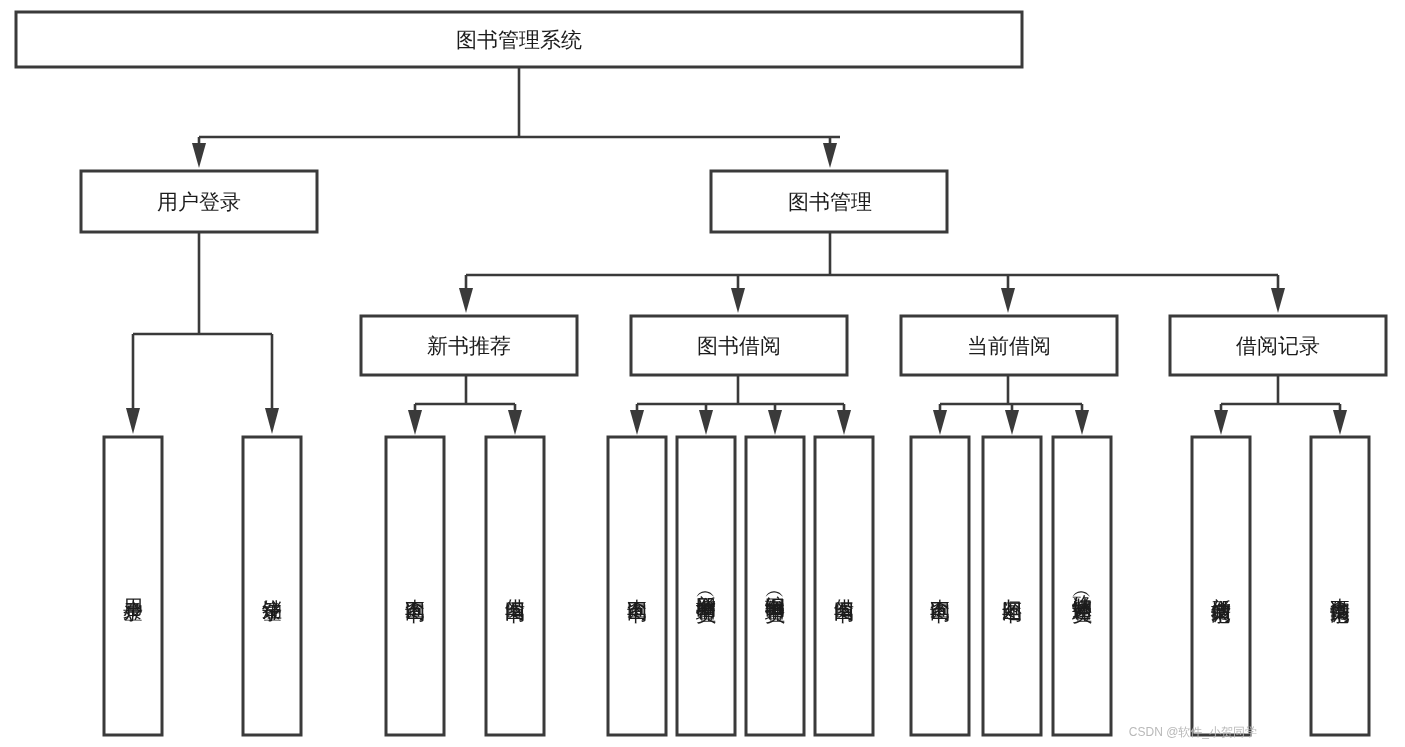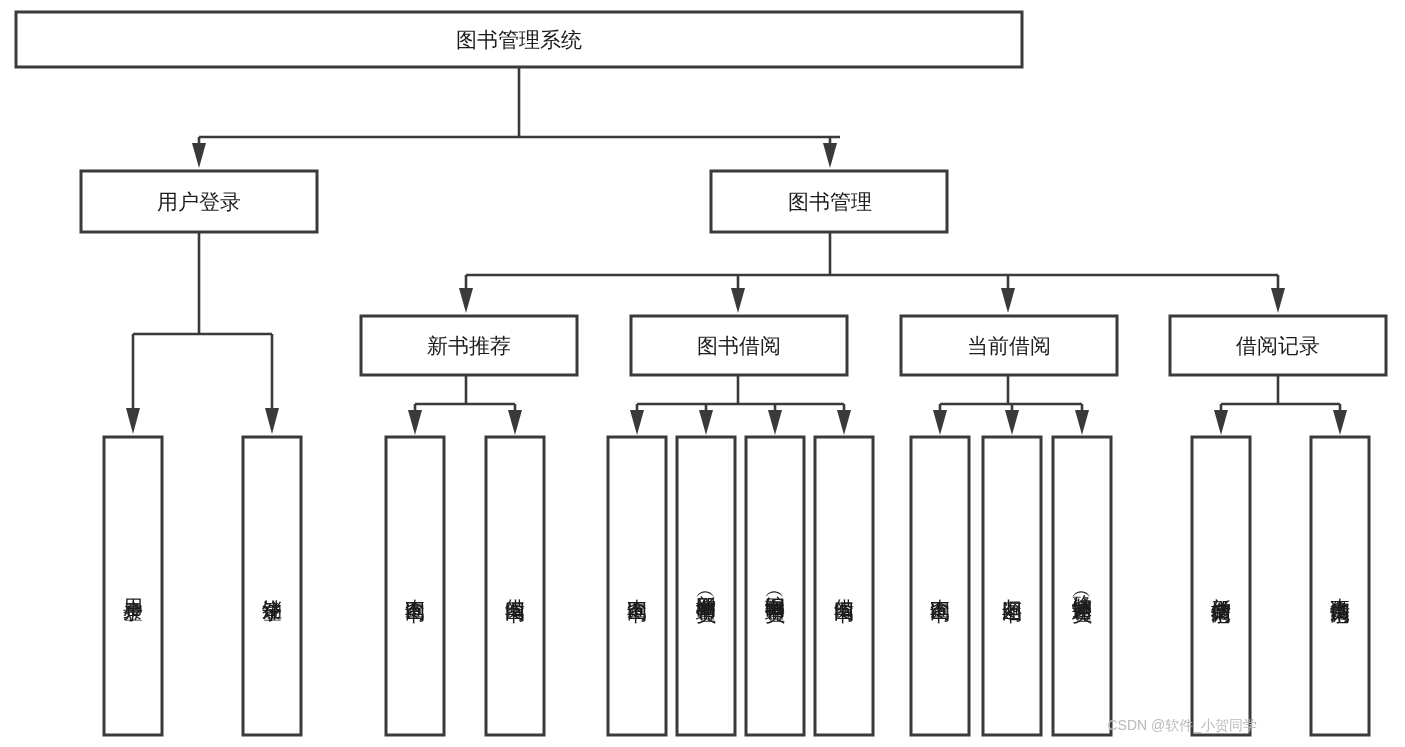--- a/index.html
+++ b/index.html
@@ -60,23 +60,23 @@
     white-space: nowrap;
     text-align: center;
     display: flex;
     align-items: center;
     justify-content: center;
     pointer-events: none;
   }
   .watermark {
     position: absolute;
     right: 10px;
-    bottom: 12px;
-    font-family: "Liberation Sans", "DejaVu Sans", sans-serif;
-    font-size: 14px;
+    bottom: 6px;
+    font-family: "Liberation Sans", "DejaVu Sans", sans-serif;
+    font-size: 12px;
     color: #b9b9b9;
     white-space: nowrap;
   }
 </style>
 </head>
 <body>
 
 <div id="diagram-root">
 
   <svg id="flow-svg" viewBox="0 0 1405 747">

